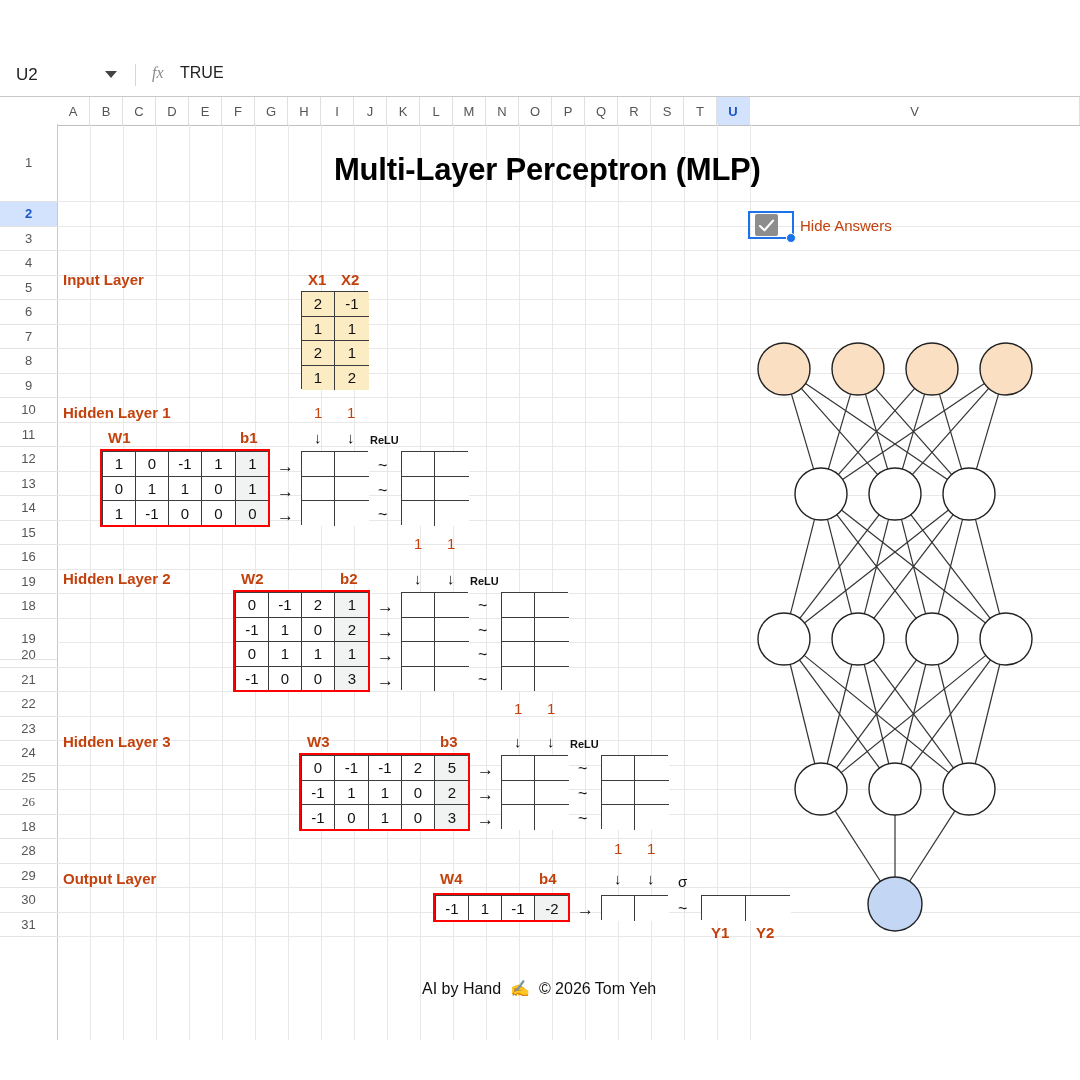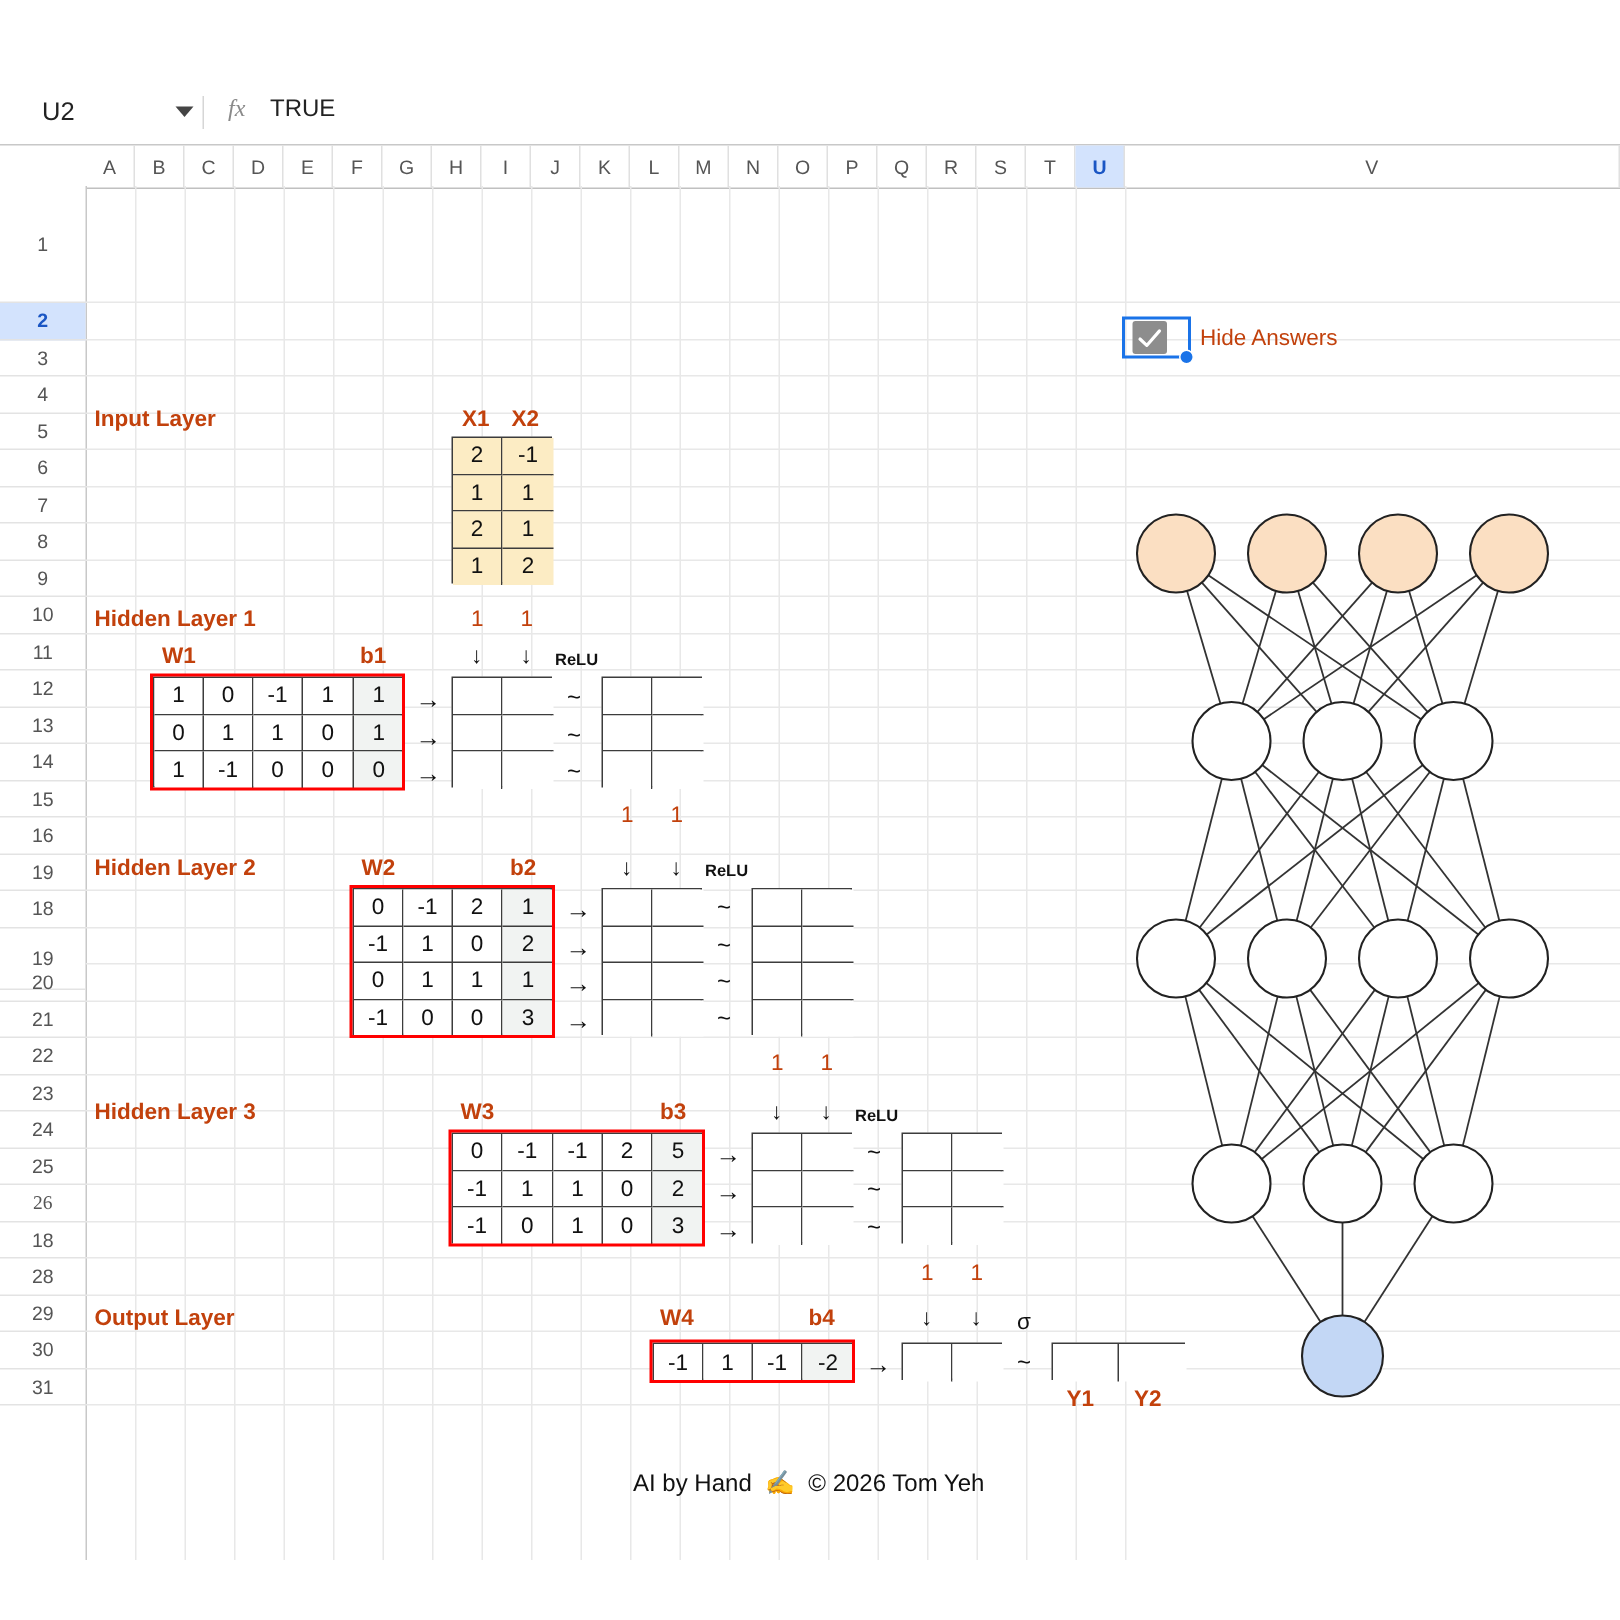--- a/index.html
+++ b/index.html
@@ -7,21 +7,21 @@
     width:1080px;height:1080px;overflow:hidden;
     background:#ffffff;
     font-family:"Liberation Sans","DejaVu Sans",sans-serif;
     -webkit-font-smoothing:antialiased;
   }
   #app{position:relative;width:1080px;height:1080px;}
 
   
   .fbar{position:absolute;left:0;top:58px;width:1080px;height:36px;background:#fff;}
   .namebox{position:absolute;left:0;top:0;width:120px;height:34px;
-    display:flex;align-items:center;margin-left:12px;}
+    display:flex;align-items:center;}
   .namebox .nb-txt{margin-left:16px;font-size:17px;color:#222;}
   .nb-caret{position:absolute;left:105px;top:13px;width:0;height:0;
     border-left:6px solid transparent;border-right:6px solid transparent;border-top:7px solid #444;}
   .fsep{position:absolute;left:135px;top:6px;width:1px;height:22px;background:#d6d6d6;}
   .fx{position:absolute;left:152px;top:6px;font-size:16px;color:#8a8a8a;
       font-family:"Liberation Serif","DejaVu Serif",serif;font-style:italic;}
   .fval{position:absolute;left:180px;top:6px;font-size:16px;color:#222;}
 
   
   .colhead{position:absolute;left:0;top:96px;width:1080px;height:28px;
@@ -206,20 +206,21 @@
       <div class="hline" style="top: 689.5px;"></div>
       <div class="hline" style="top: 714px;"></div>
       <div class="hline" style="top: 738.5px;"></div>
       <div class="hline" style="top: 763px;"></div>
       <div class="hline" style="top: 787.5px;"></div>
       <div class="hline" style="top: 812px;"></div>
     </div>
 
   <div class="lay">
 
+    <div class="title" style="left:334px;top:152px;">Multi-Layer Perceptron (MLP)</div>
 
     <div class="cbwrap">
       <div class="cbsel" style="left:748px;top:211px;width:46px;height:28px;"></div>
       <div class="cbbox" style="left:755px;top:214px;width:23px;height:22px;"></div>
       <svg class="cbcheck" style="left:757px;top:217px;" width="19" height="17">
         <path d="M3 9 L7.5 13.3 L16 3.6" stroke="#ffffff" stroke-width="2.1" fill="none" stroke-linecap="round" stroke-linejoin="round"></path>
       </svg>
       <div class="cbdot" style="left:786px;top:233px;"></div>
       <div class="t" style="left:800px;top:217px;font-size:15px;">Hide Answers</div>
     </div>

